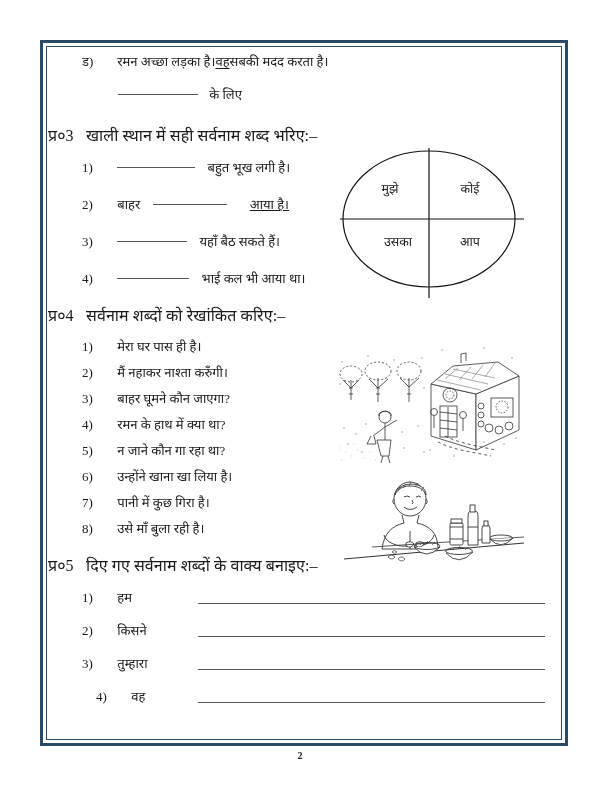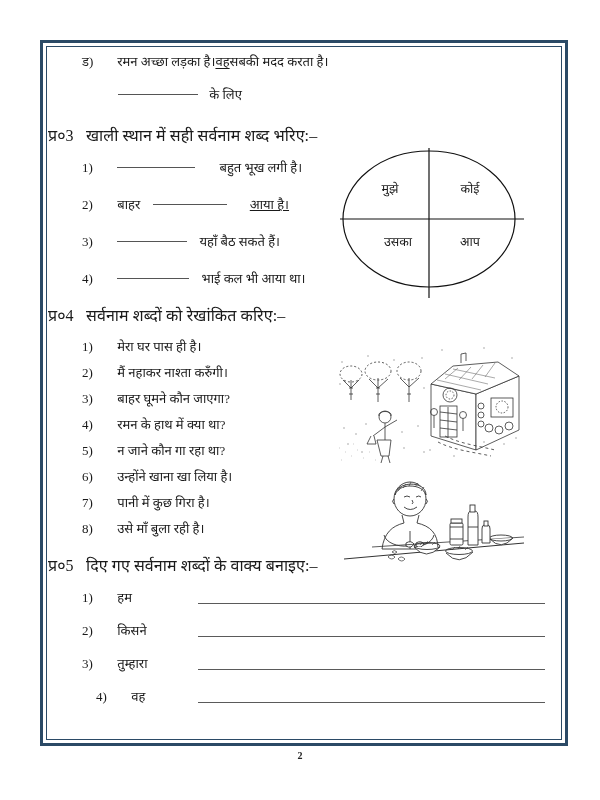--- a/index.html
+++ b/index.html
@@ -146,21 +146,21 @@
     <span class="sent" style="margin-left:8px;">के लिए</span>
   </div>
 
   <div class="q-head abs" style="left:8px; top:84px;">
     <span class="q-label">प्र०3</span><span>खाली स्थान में सही सर्वनाम शब्द भरिए:–</span>
   </div>
 
   <div class="item-row" style="left:42px; top:118px;">
     <span class="item-num">1)</span>
     <span class="blank w1"></span>
-    <span class="sent" style="margin-left:21px;">बहुत भूख लगी है।</span>
+    <span class="sent" style="margin-left:9px;">बहुत भूख लगी है।</span>
   </div>
 
   <div class="item-row" style="left:42px; top:155px;">
     <span class="item-num">2)</span>
     <span class="sent">बाहर</span>
     <span class="blank w2" style="margin-left:9px;"></span>
     <span class="sent" style="margin-left:20px;text-decoration:underline;">आया है।</span>
   </div>
 
   <div class="item-row" style="left:42px; top:192px;">

